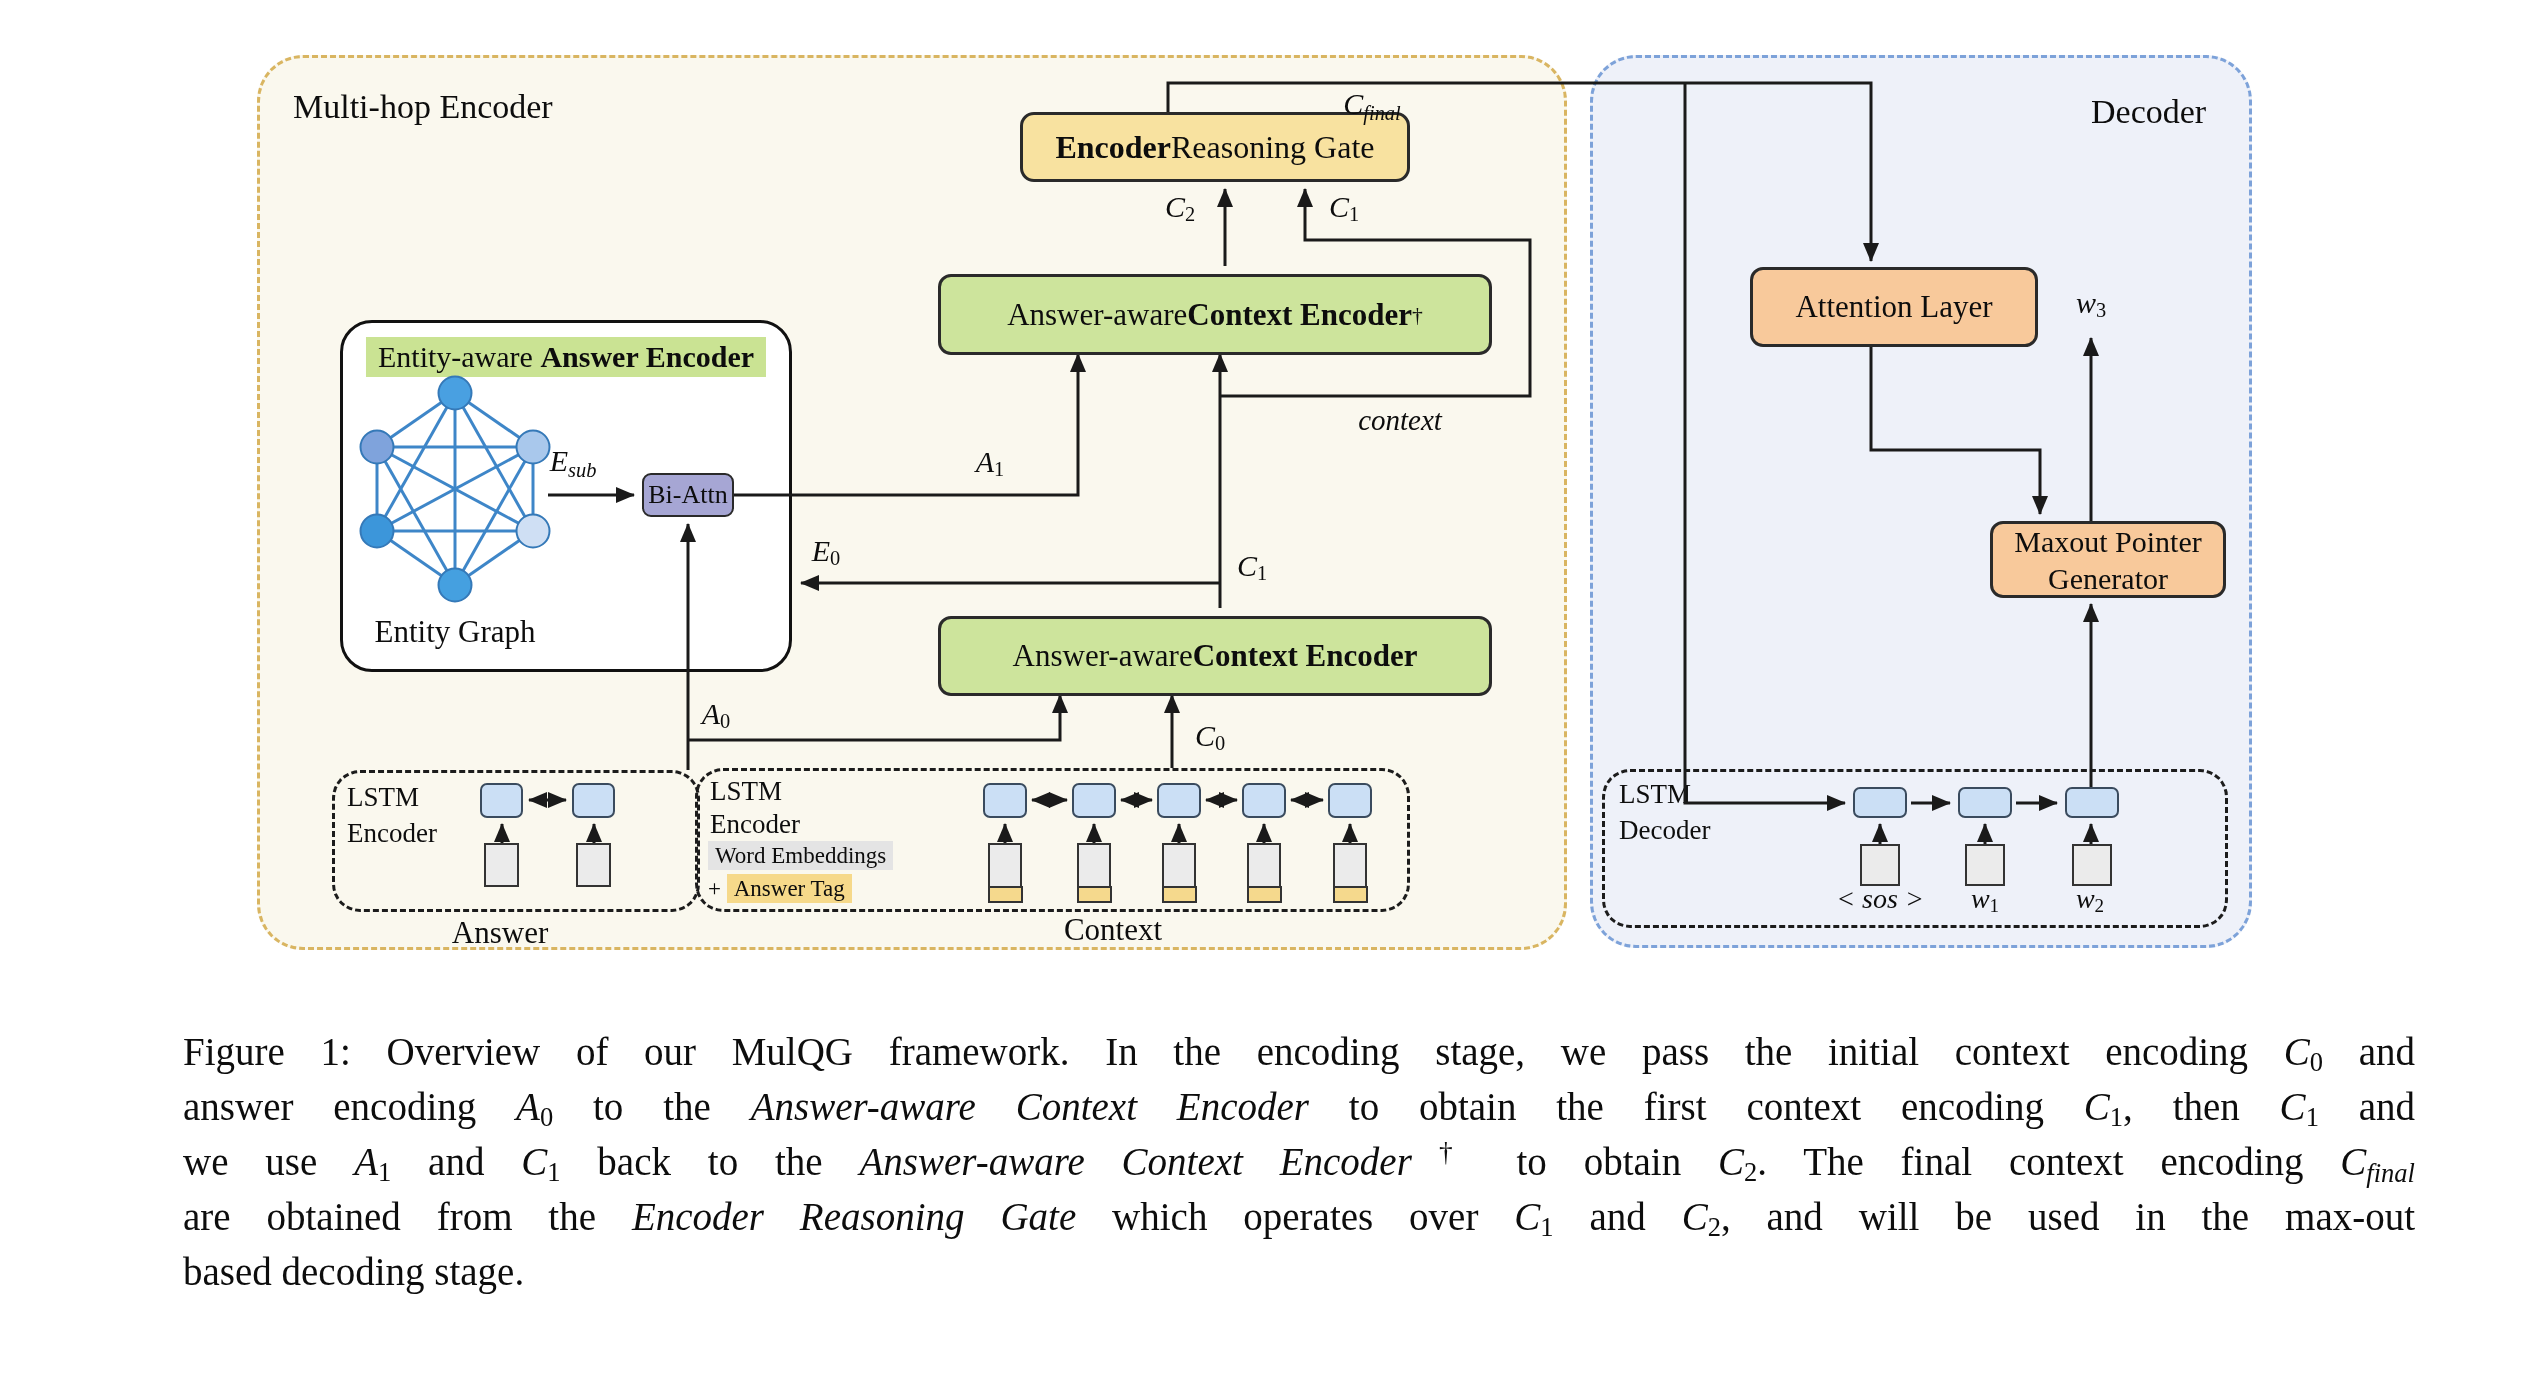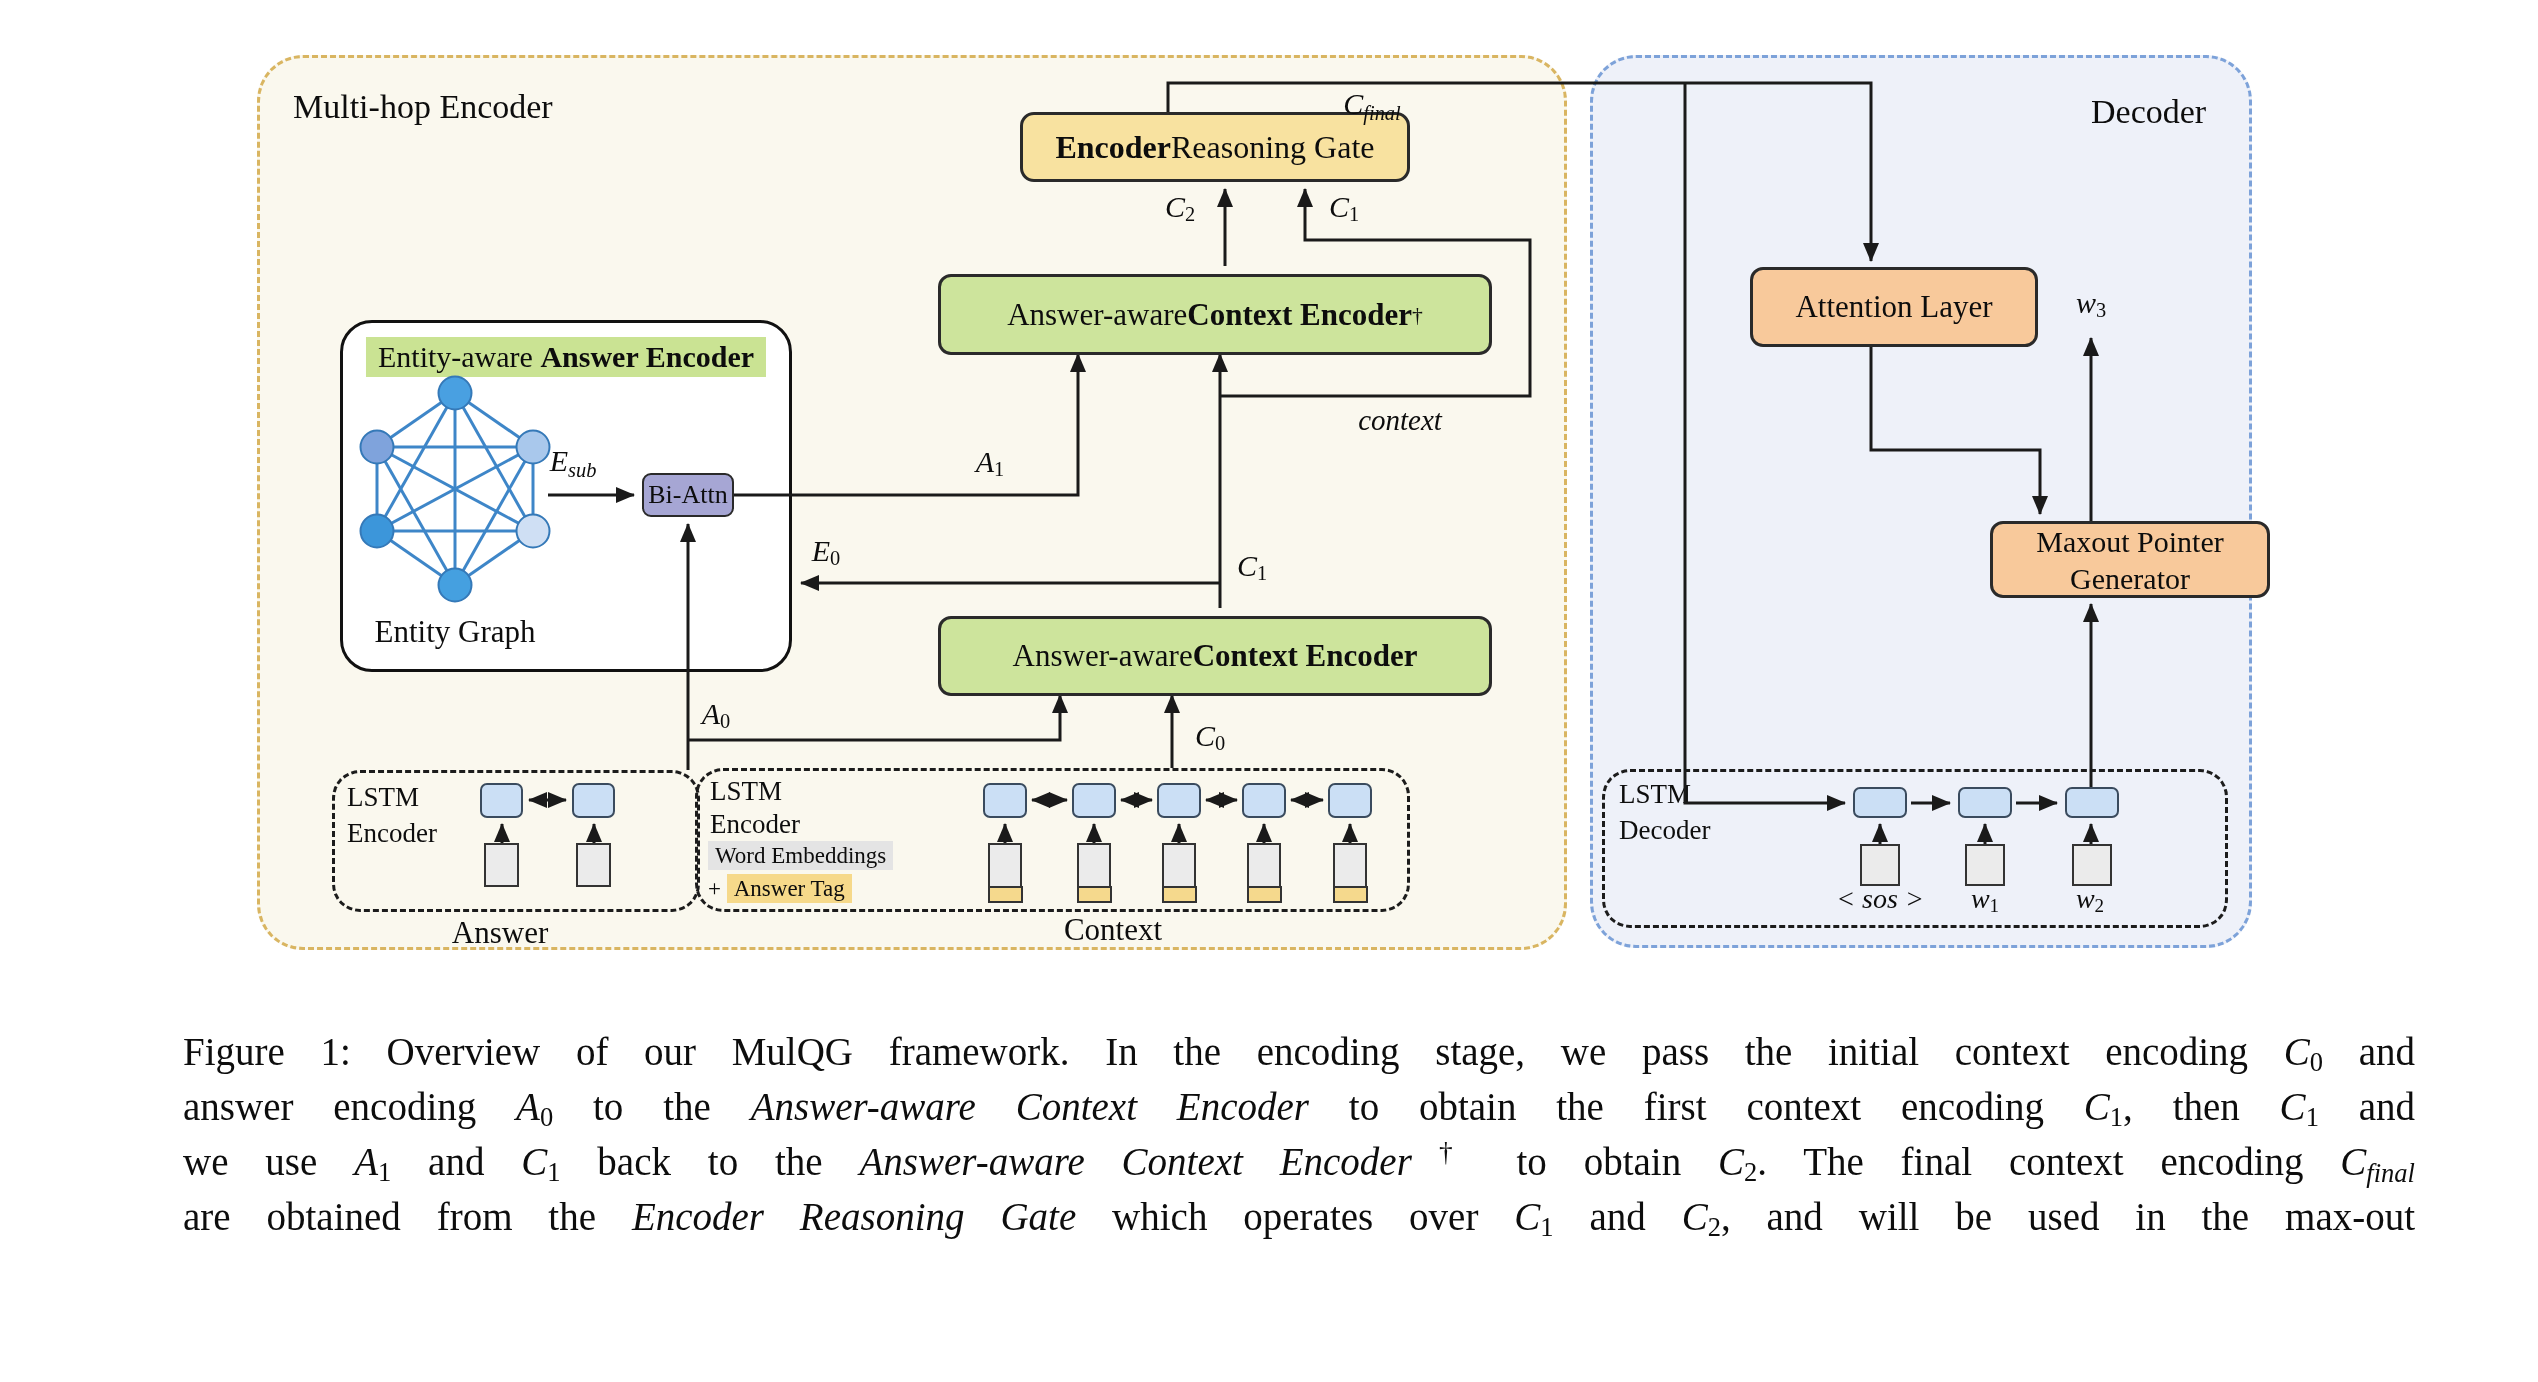--- a/index.html
+++ b/index.html
@@ -176,21 +176,21 @@
     <span>Answer-aware </span>
     <span class="seg-b">Context Encoder</span>
     <span class="seg-sup">†</span>
   </div>
 <div class="box green" style="left:938px;top:608px;width:554px;height:80px;">
     <span>Answer-aware </span>
     <span class="seg-b">Context Encoder</span>
   </div>
 <div class="box biattn" style="left:642px;top:473px;width:92px;height:44px;">Bi-Attn</div>
 <div class="box orange" style="left:1750px;top:267px;width:288px;height:80px;">Attention Layer</div>
-<div class="box orange2" style="left:1990px;top:521px;width:280px;height:77px;">
+<div class="box orange2" style="left:1990px;top:521px;width:236px;height:77px;">
   <div>Maxout Pointer</div>
   <div>Generator</div>
 </div>
 
 <div id="dyn">
     <div class="cell" style="left: 480px; top: 783px; width: 43px; height: 35px;"></div>
     <div class="emb" style="left: 484px; top: 843px; width: 35px; height: 44px;"></div>
     <div class="cell" style="left: 572px; top: 783px; width: 43px; height: 35px;"></div>
     <div class="emb" style="left: 576px; top: 843px; width: 35px; height: 44px;"></div>
     <div class="cell" style="left: 983px; top: 783px; width: 44px; height: 35px;"></div>
@@ -237,13 +237,14 @@
 <div class="mlabel tok" style="left:2090px;top:899px;"><span class="seg-m">w</span><span class="seg-sub">2</span></div>
 <div class="mlabel cap31" style="left:455px;top:632px;">Entity Graph</div>
 <div class="mlabel cap31" style="left:500px;top:933px;">Answer</div>
 <div class="mlabel cap31" style="left:1113px;top:930px;">Context</div>
 
 <div class="caption" id="caption">
     <div class="cap-line"><span>Figure 1: Overview of our MulQG framework. In the encoding stage, we pass the initial context encoding </span><span class="seg-m">C</span><span class="seg-sub">0</span><span> and</span></div>
     <div class="cap-line"><span>answer encoding </span><span class="seg-m">A</span><span class="seg-sub">0</span><span> to the </span><span class="seg-i">Answer-aware Context Encoder</span><span> to obtain the first context encoding </span><span class="seg-m">C</span><span class="seg-sub">1</span><span>, then </span><span class="seg-m">C</span><span class="seg-sub">1</span><span> and</span></div>
     <div class="cap-line"><span>we use </span><span class="seg-m">A</span><span class="seg-sub">1</span><span> and </span><span class="seg-m">C</span><span class="seg-sub">1</span><span> back to the </span><span class="seg-i">Answer-aware Context Encoder</span><span class="seg-sup">†</span><span> to obtain </span><span class="seg-m">C</span><span class="seg-sub">2</span><span>. The final context encoding </span><span class="seg-m">C</span><span class="seg-subi">final</span></div>
     <div class="cap-line"><span>are obtained from the </span><span class="seg-i">Encoder Reasoning Gate</span><span> which operates over </span><span class="seg-m">C</span><span class="seg-sub">1</span><span> and </span><span class="seg-m">C</span><span class="seg-sub">2</span><span>, and will be used in the max-out</span></div>
+    <div class="cap-line last"><span>based decoding stage.</span></div>
   </div>
 
 </body></html>

